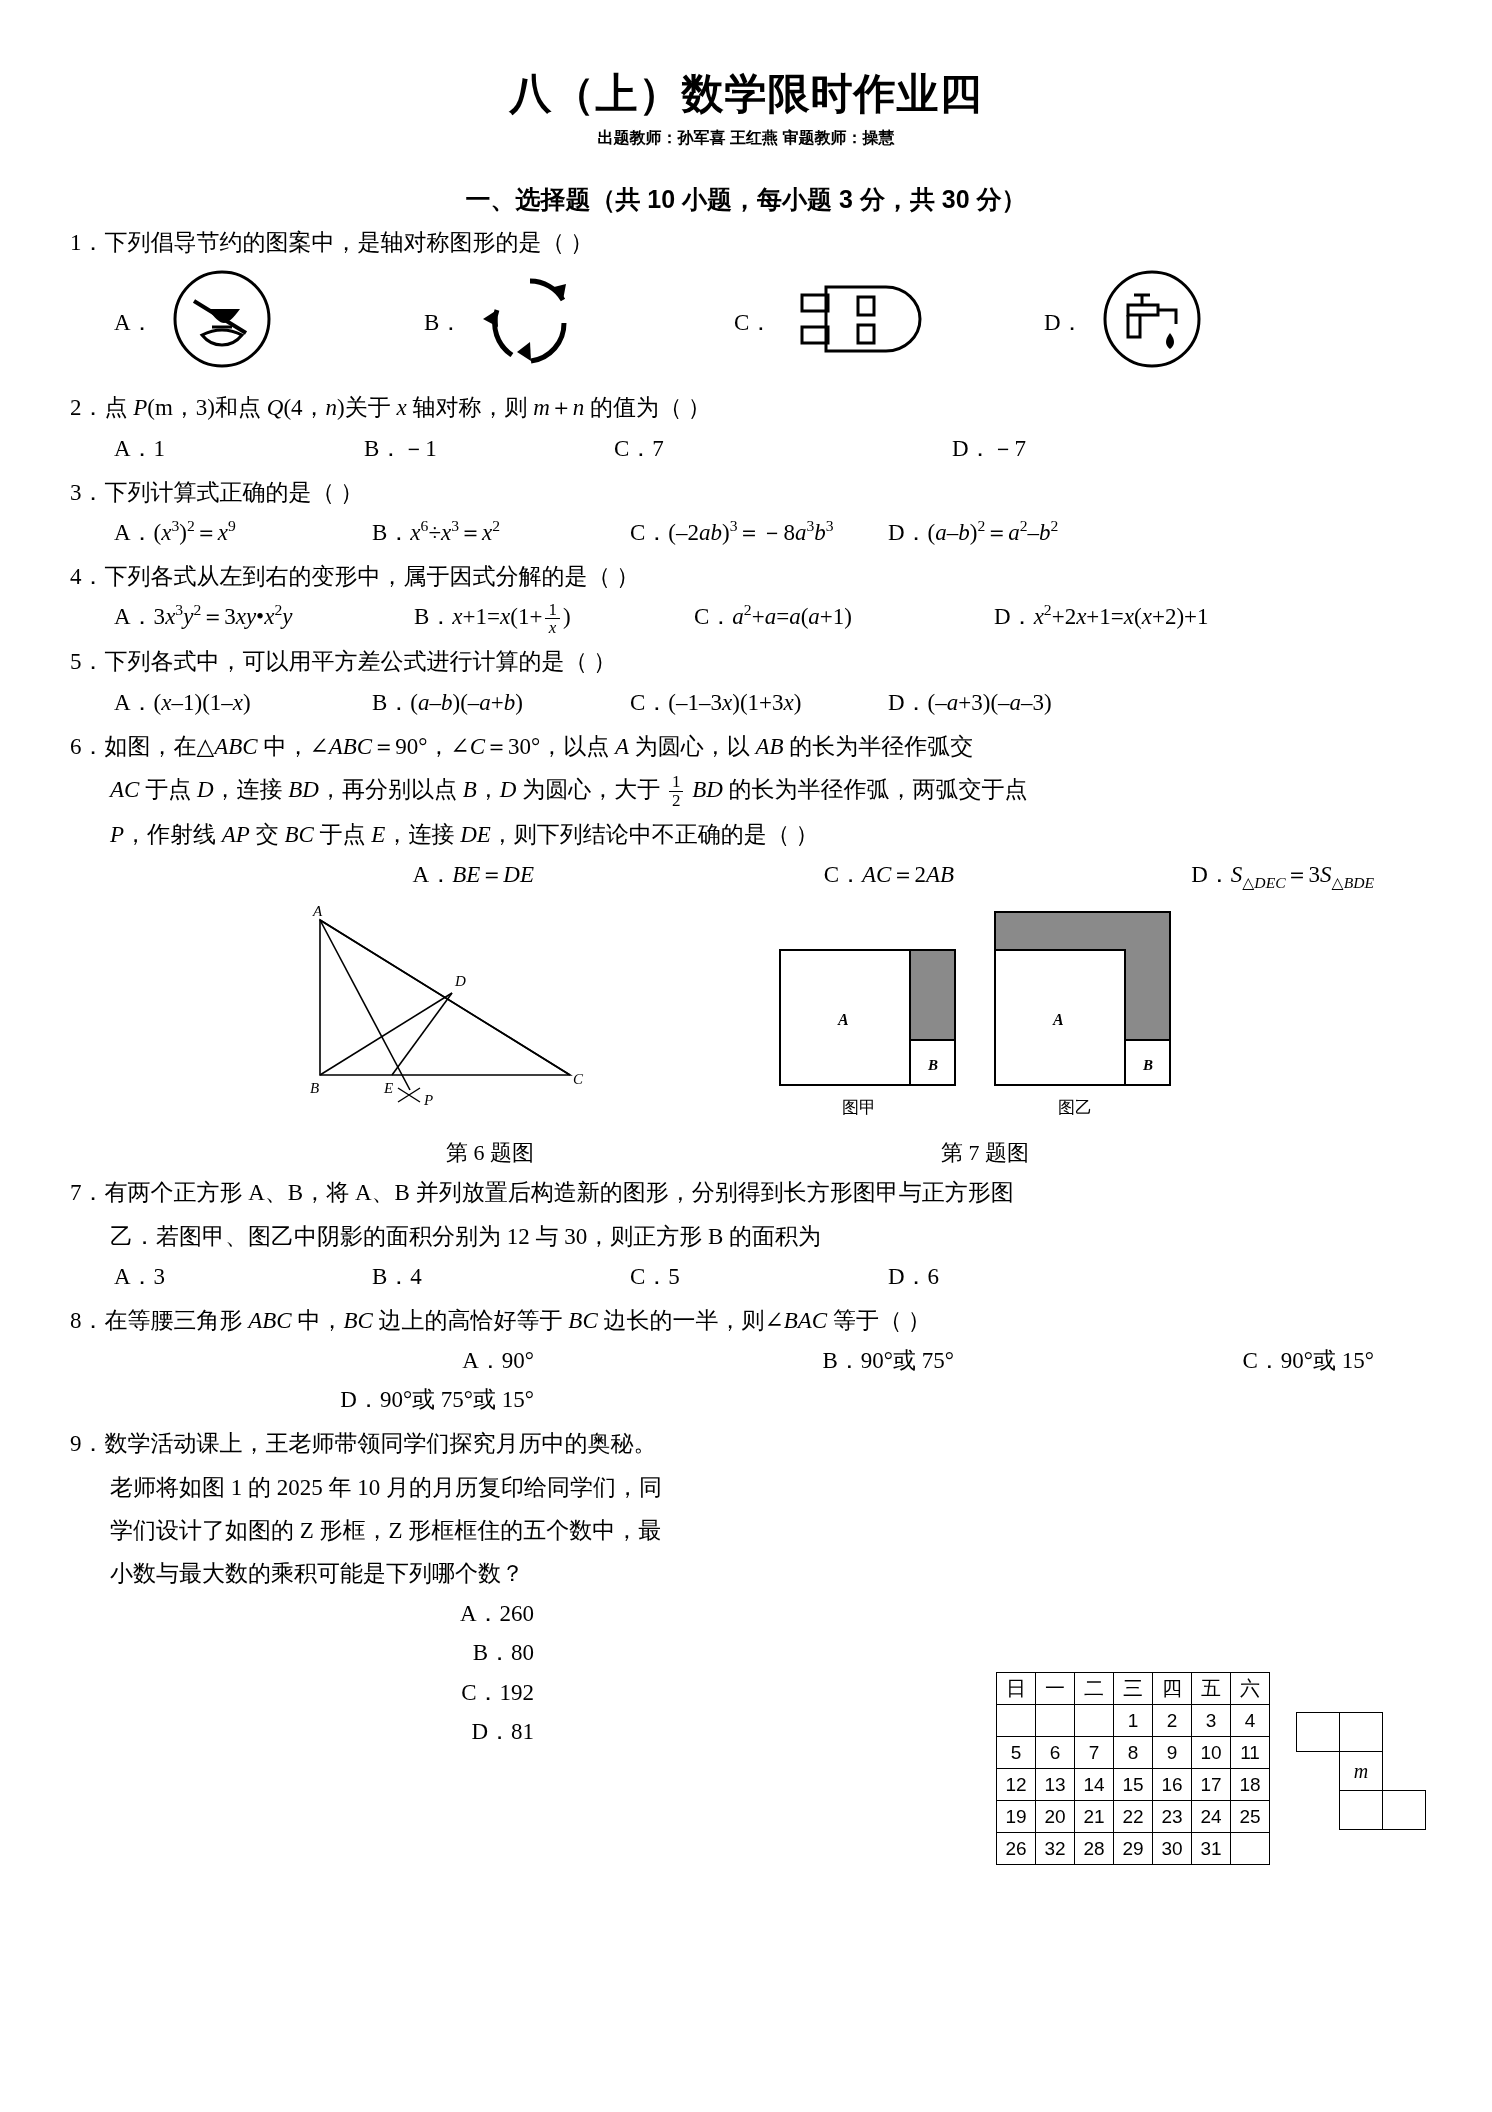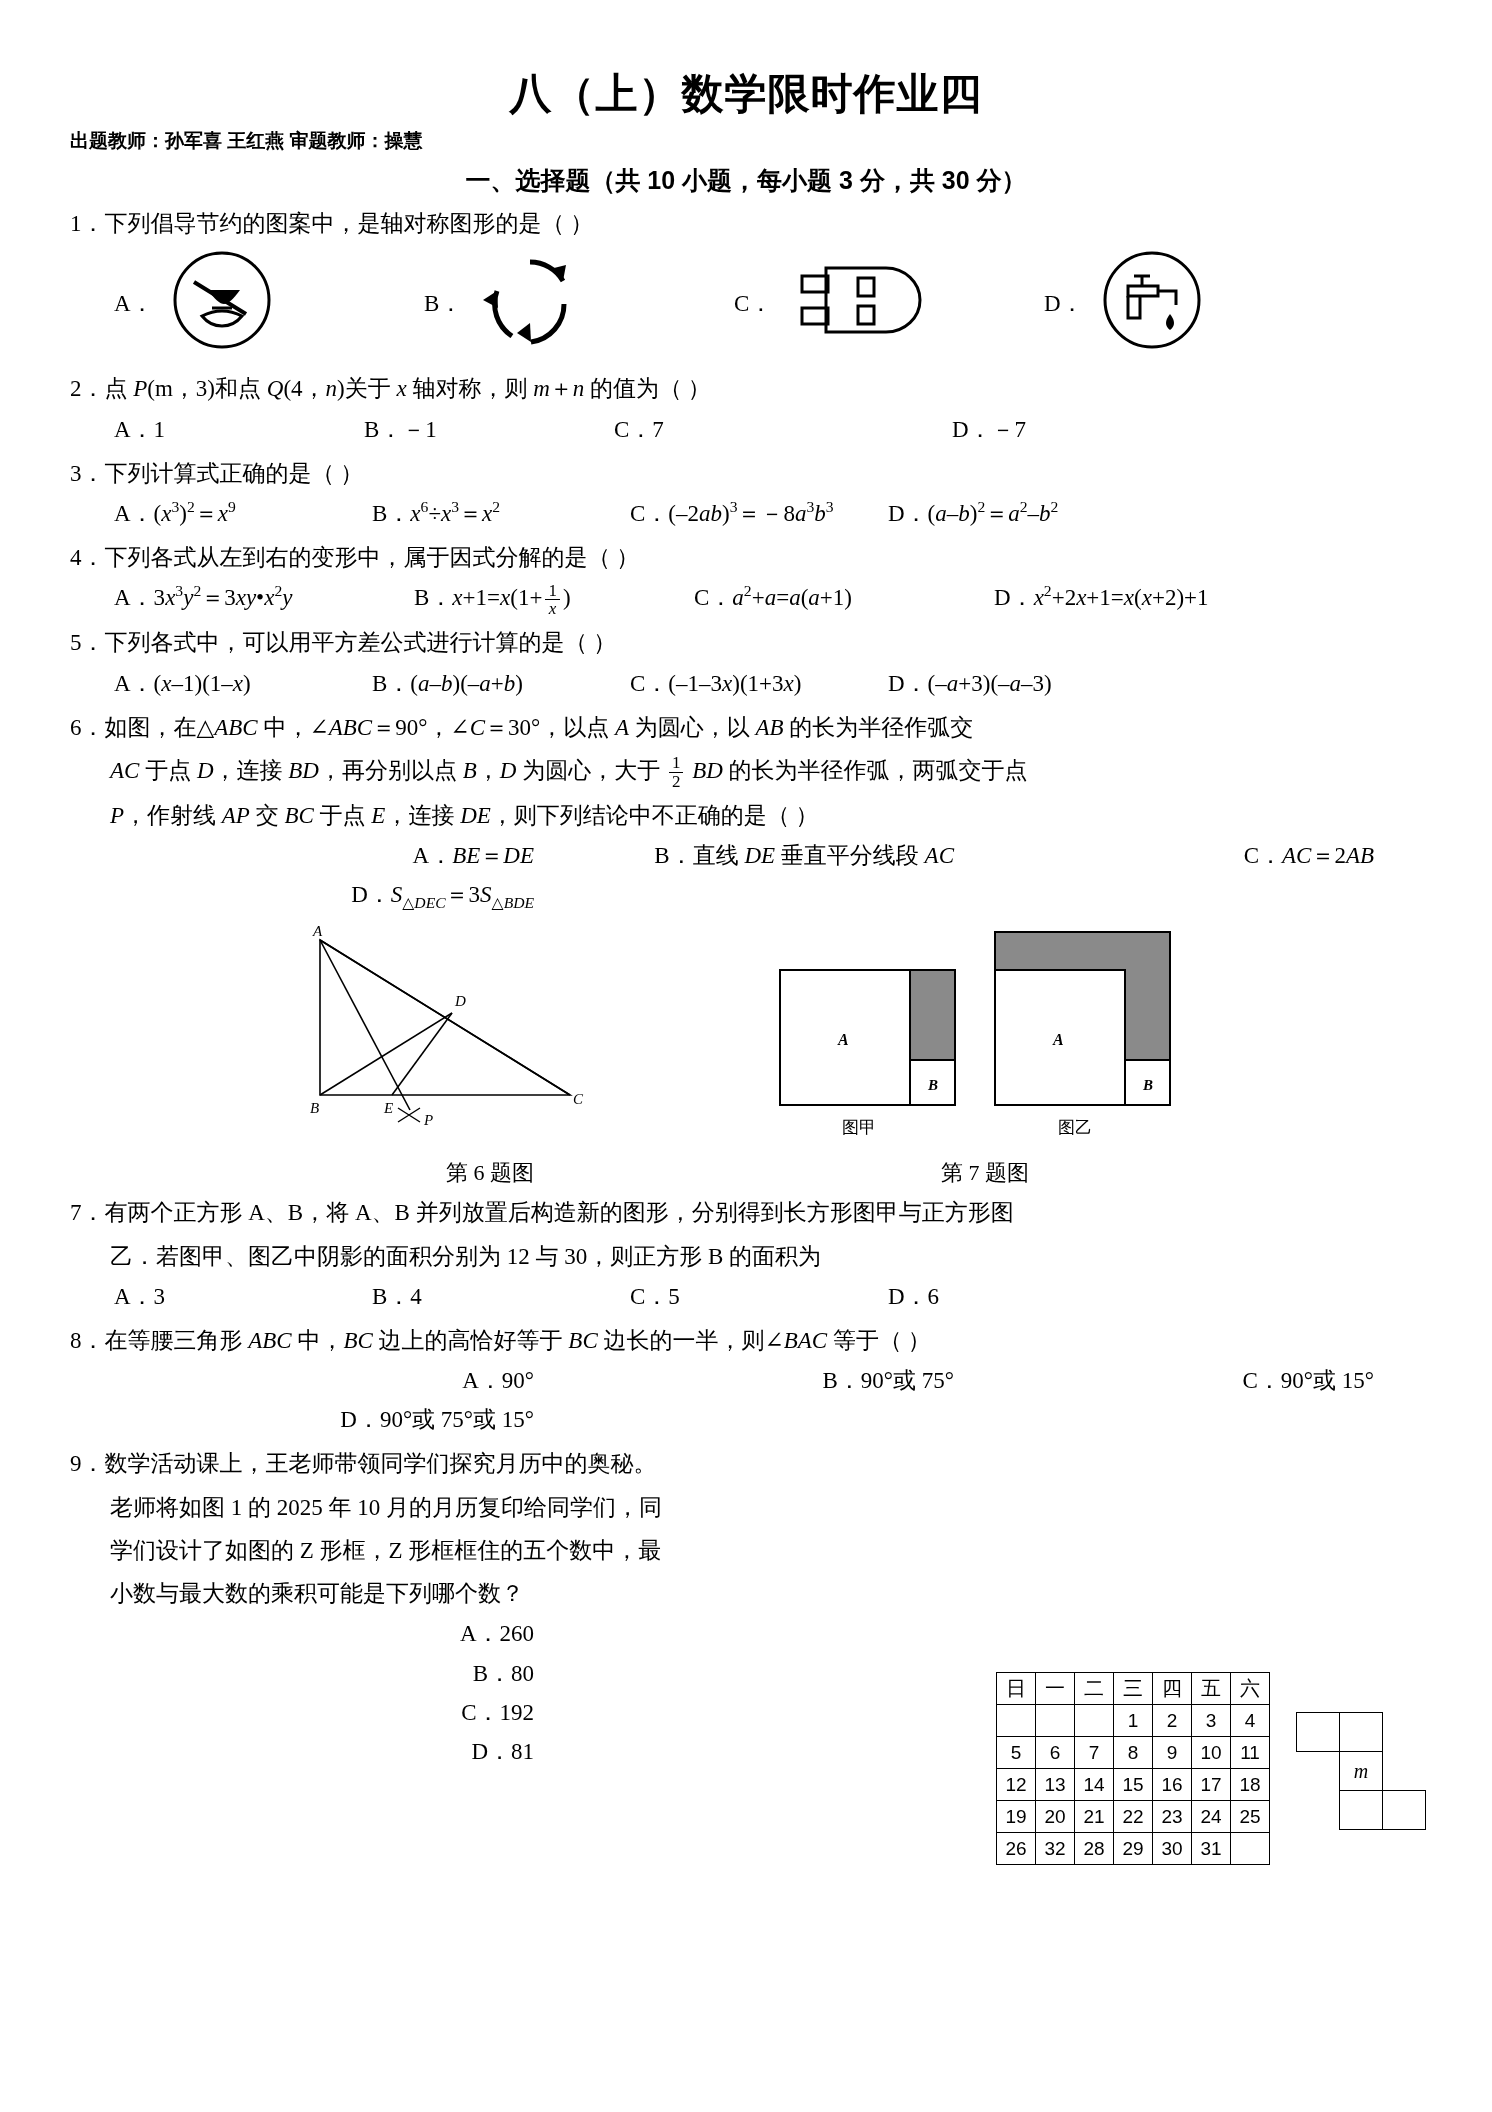--- a/index.html
+++ b/index.html
@@ -17,23 +17,24 @@
   }
   .title{
     text-align:center;
     font-size:42px;
     font-weight:bold;
     letter-spacing:1px;
     margin:8px 0 6px 0;
     font-family:"Liberation Sans","DejaVu Sans",sans-serif;
   }
   .subtitle{
-    font-size:19px;
+    text-align:center;
+    font-size:16px;
     font-weight:bold;
-    margin-bottom:10px;
+    margin-bottom:34px;
     font-family:"Liberation Sans","DejaVu Sans",sans-serif;
   }
   .sec-head{
     font-size:25px;
     font-weight:bold;
     margin:10px 0 8px 0;
     font-family:"Liberation Sans","DejaVu Sans",sans-serif;
     text-align:center;
   }
   .q{
@@ -231,21 +232,20 @@
     <span>6．</span>如图，在△<i>ABC</i> 中，∠<i>ABC</i>＝90°，∠<i>C</i>＝30°，以点 <i>A</i> 为圆心，以 <i>AB</i> 的长为半径作弧交
   </div>
   <div class="q q-body">
     <i>AC</i> 于点 <i>D</i>，连接 <i>BD</i>，再分别以点 <i>B</i>，<i>D</i> 为圆心，大于 <span class="frac"><span class="num">1</span><span class="den">2</span></span> <i>BD</i> 的长为半径作弧，两弧交于点
   </div>
   <div class="q q-body">
     <i>P</i>，作射线 <i>AP</i> 交 <i>BC</i> 于点 <i>E</i>，连接 <i>DE</i>，则下列结论中不正确的是（        ）
   </div>
   <div class="opts two">
     <span>A．<i>BE</i>＝<i>DE</i></span>
-    <span>B．直线 <i>DE</i> 垂直平分线段 <i>AC</i></span>
     <span>C．<i>AC</i>＝2<i>AB</i></span>
     <span>D．<i>S</i><sub>△<i>DEC</i></sub>＝3<i>S</i><sub>△<i>BDE</i></sub></span>
   </div>
 
   <div class="figs">
     <div class="fig6">
       <svg width="400" height="230" viewBox="0 0 400 230">
         <polygon points="40,20 40,175 290,175" fill="none" stroke="#000" stroke-width="1.6"></polygon>
         <line x1="40" y1="20" x2="290" y2="175" stroke="#000" stroke-width="1.6"></line>
         <line x1="40" y1="20" x2="130" y2="190" stroke="#000" stroke-width="1.6"></line>

